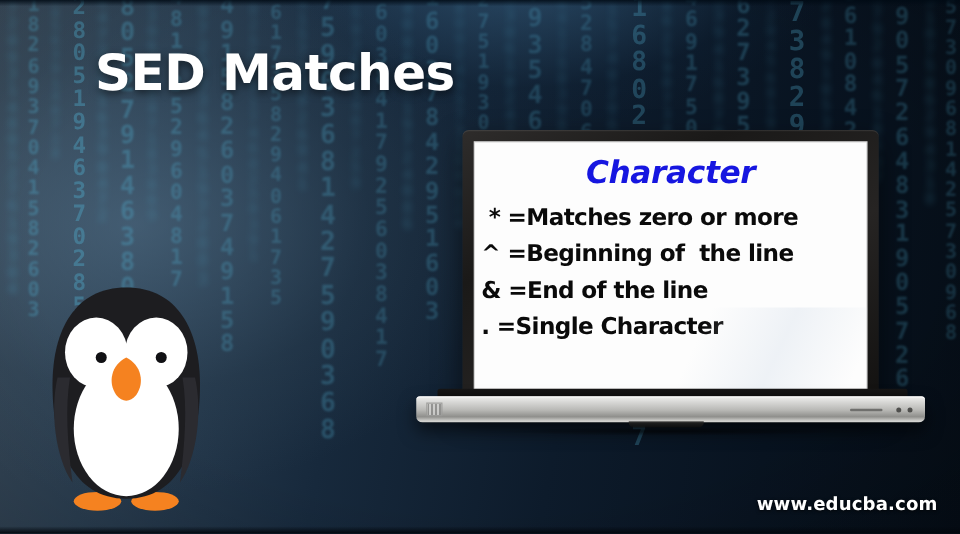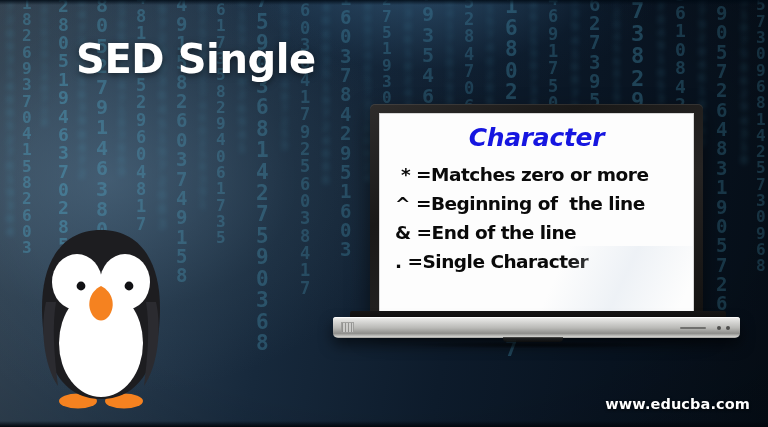--- a/index.html
+++ b/index.html
@@ -98,21 +98,21 @@
     font-family:"DejaVu Sans", sans-serif;
     font-weight:700;
     font-size:25px;
     text-align:center;
     margin-top:10px;
     letter-spacing:-0.3px;
     font-style:italic;
   }
   .screen-lines{
     margin-top:8px;
-    padding-left:16px;
+    padding-left:6px;
   }
   .screen-line{
     color:#0a0a0a;
     font-family:"DejaVu Sans", sans-serif;
     font-weight:700;
     font-size:18.5px;
     line-height:29px;
     letter-spacing:-0.5px;
     white-space:pre;
   }
@@ -873,21 +873,21 @@
 0
 9
 6
 8</div>
     </div>
   <div class="vignette"></div>
   <div class="edge-top"></div>
   <div class="edge-bottom"></div>
 
   <div class="headline">
-    <span>SED Single</span>
+    <span>SED Matches</span>
   </div>
 
   <div class="laptop">
 
     <div class="laptop-lid">
       <div class="laptop-screen">
         <div class="screen-title">Character</div>
         <div class="screen-lines">
           <div class="screen-line"> * =Matches zero or more</div>
           <div class="screen-line">^ =Beginning of  the line</div>

